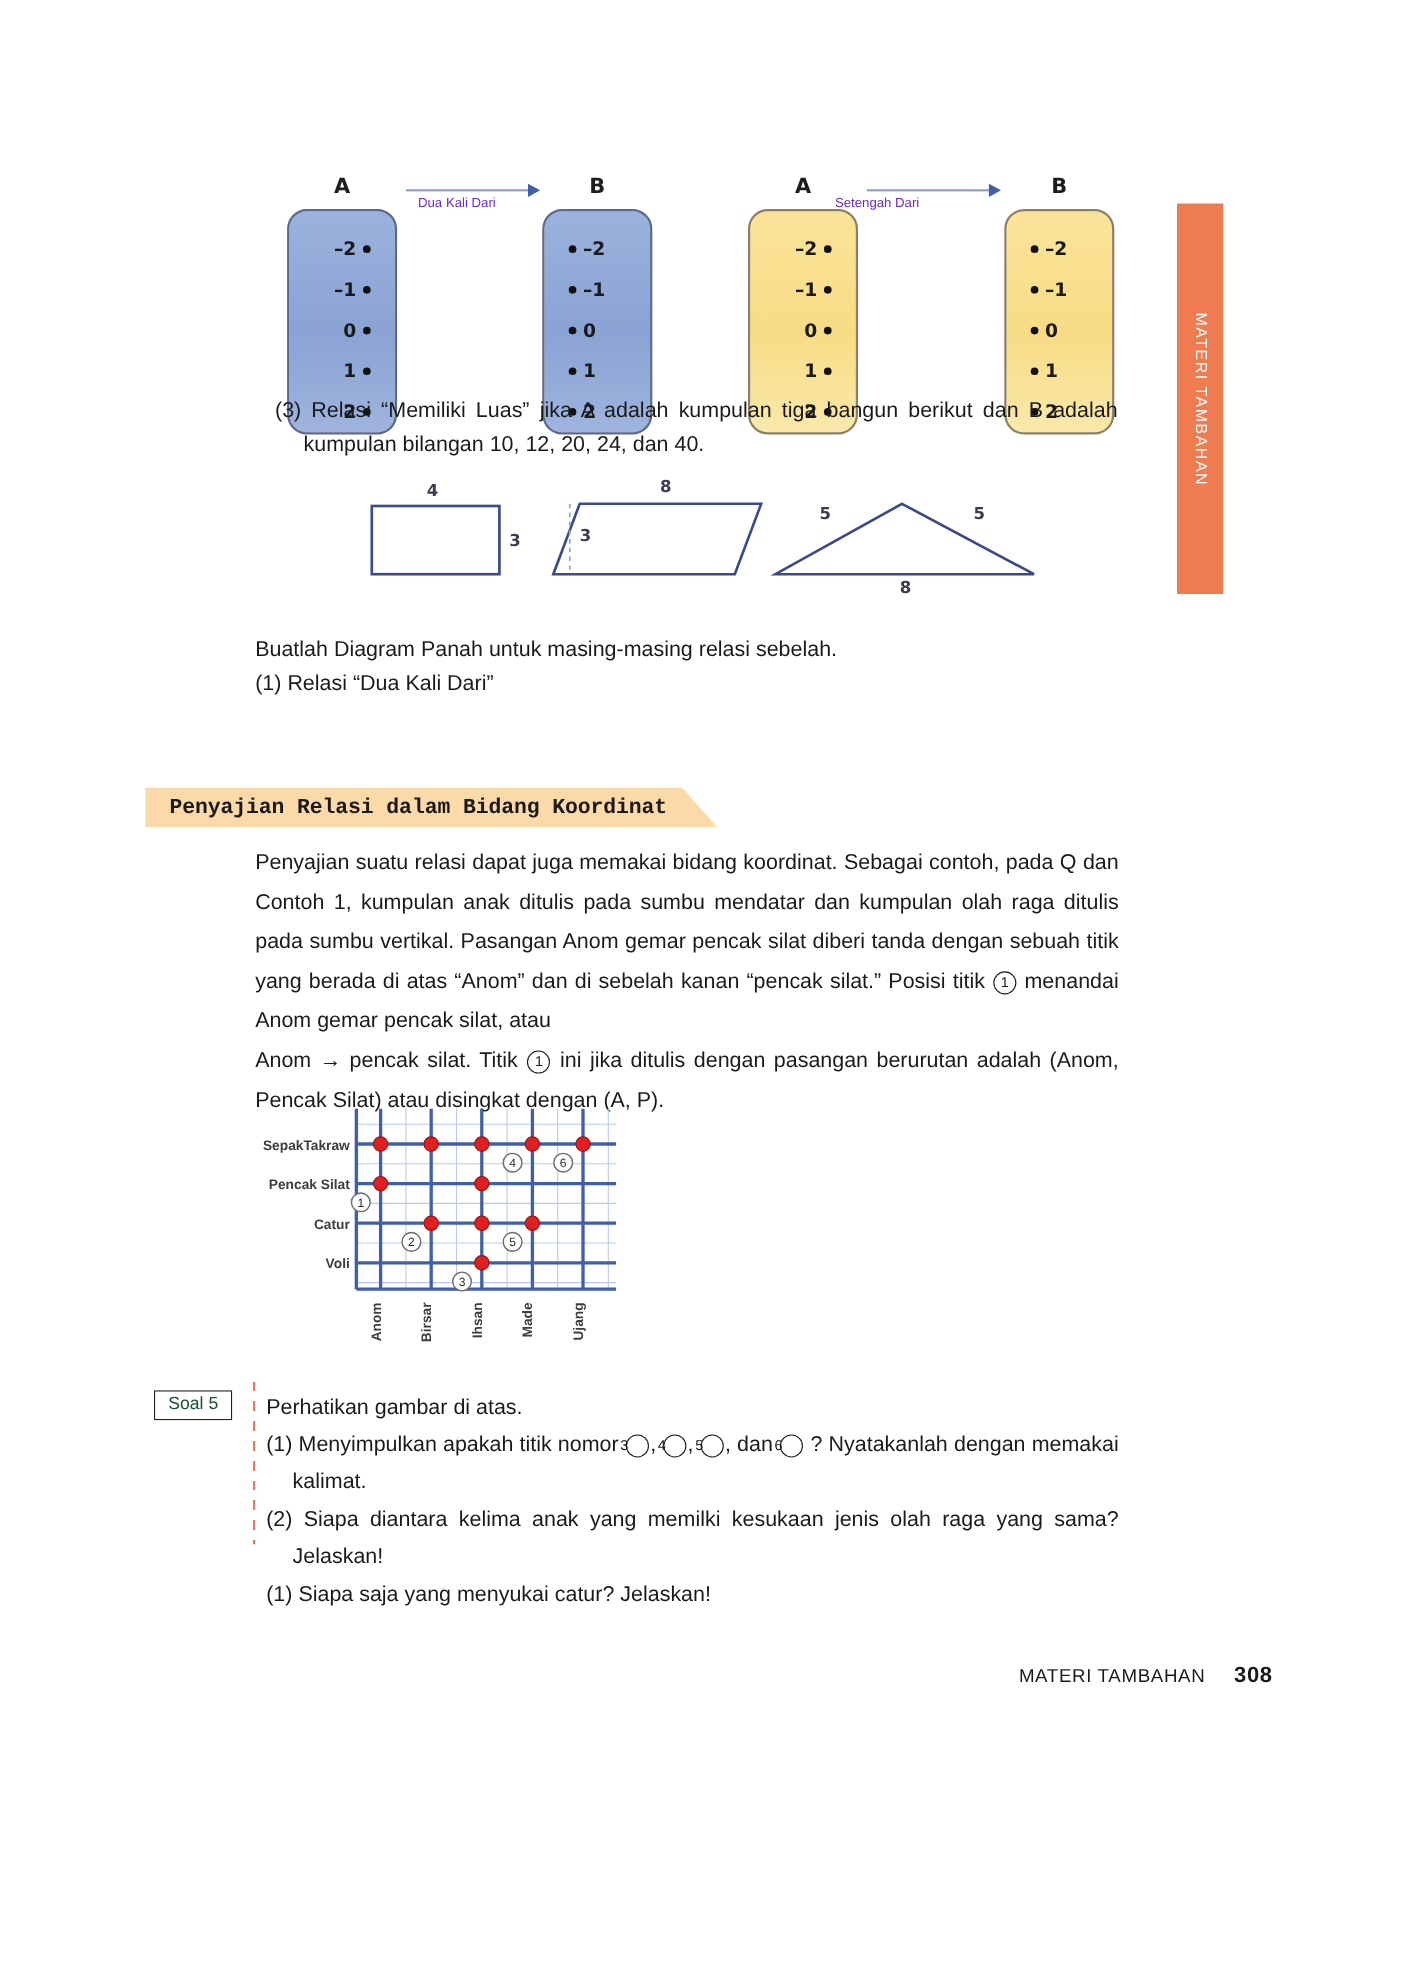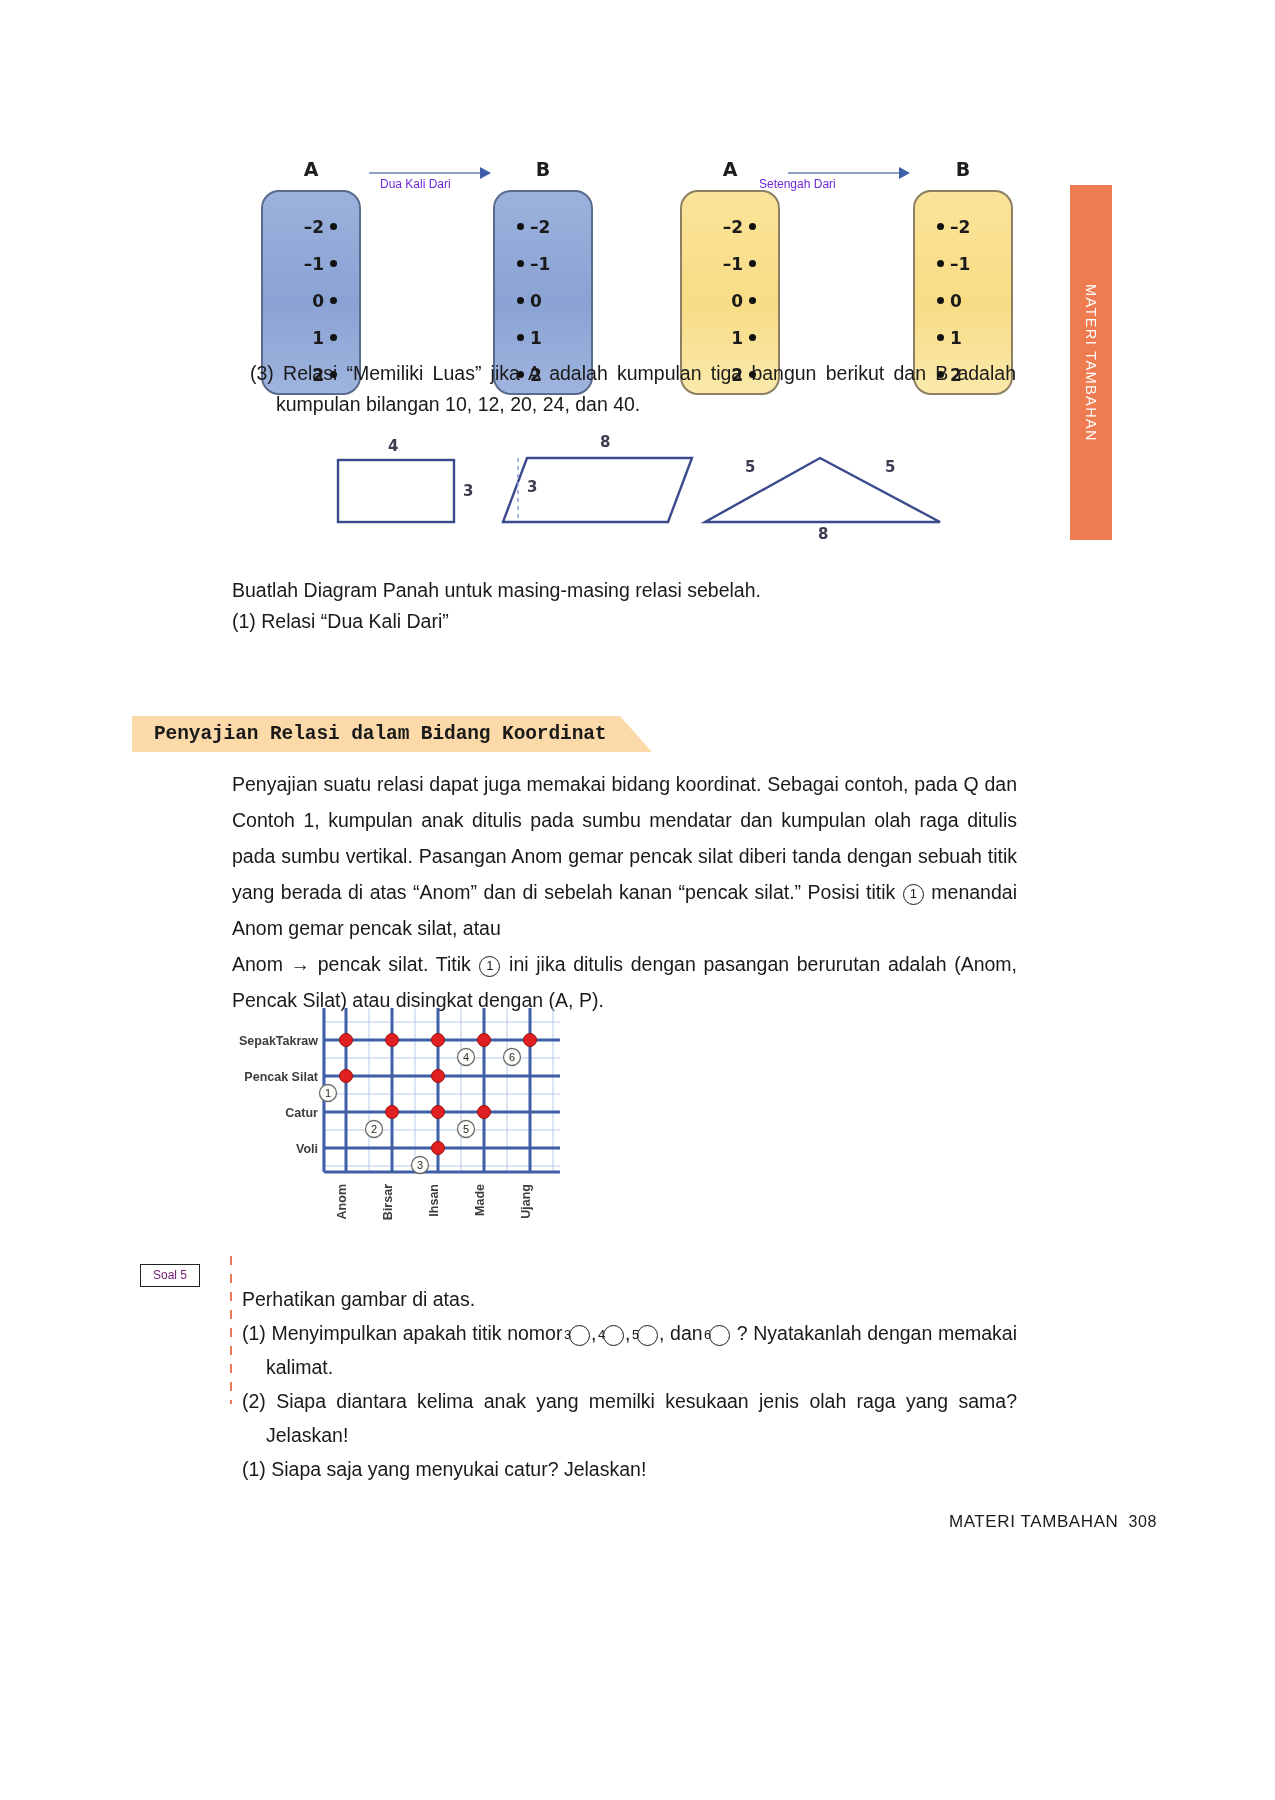--- a/index.html
+++ b/index.html
@@ -235,60 +235,59 @@
     height: 232px;
   }
 
   
   .soal-tag {
     position: absolute;
     left: 140px;
     top: 1264px;
     border: 1.6px solid #222;
     padding: 3px 12px 4px 12px;
-    font-size: 12px;
-    color: #701a75;
+    font-size: 16px;
+    color: #14532d;
     background: #fff;
   }
   .soal-divider {
     position: absolute;
     left: 230px;
     top: 1256px;
     width: 2px;
     height: 148px;
     background: repeating-linear-gradient(
       to bottom, #e8795a 0 9px, transparent 9px 18px);
   }
   .soal-body {
     left: 242px;
     top: 1262px;
     width: 775px;
     text-align: justify;
     line-height: 34px;
-    margin-top: 20px;
   }
   .soal-body .l0 { text-indent: 0; }
   .soal-body .li {
     text-indent: -24px;
     padding-left: 24px;
   }
 
   
   .footer {
     position: absolute;
     right: 118px;
     top: 1512px;
     font-size: 17px;
     letter-spacing: 0.6px;
     color: #1a1a1a;
   }
   .footer .pgnum {
-    font-size: 16px;
-    font-weight: normal;
-    margin-left: 10px;
+    font-size: 20px;
+    font-weight: bold;
+    margin-left: 26px;
   }
 </style>
 </head>
 <body>
 
 <div class="page">
 
   <div class="side-tab">
     <div class="side-tab-label">MATERI TAMBAHAN</div>
   </div>

